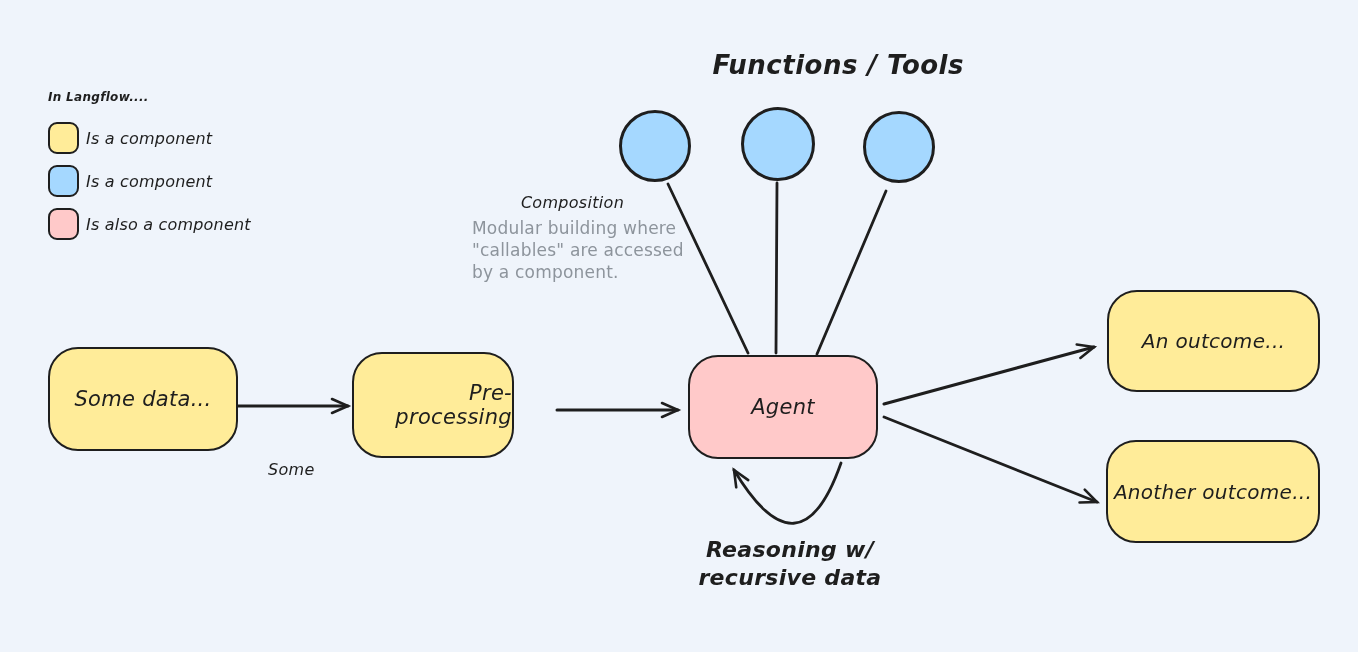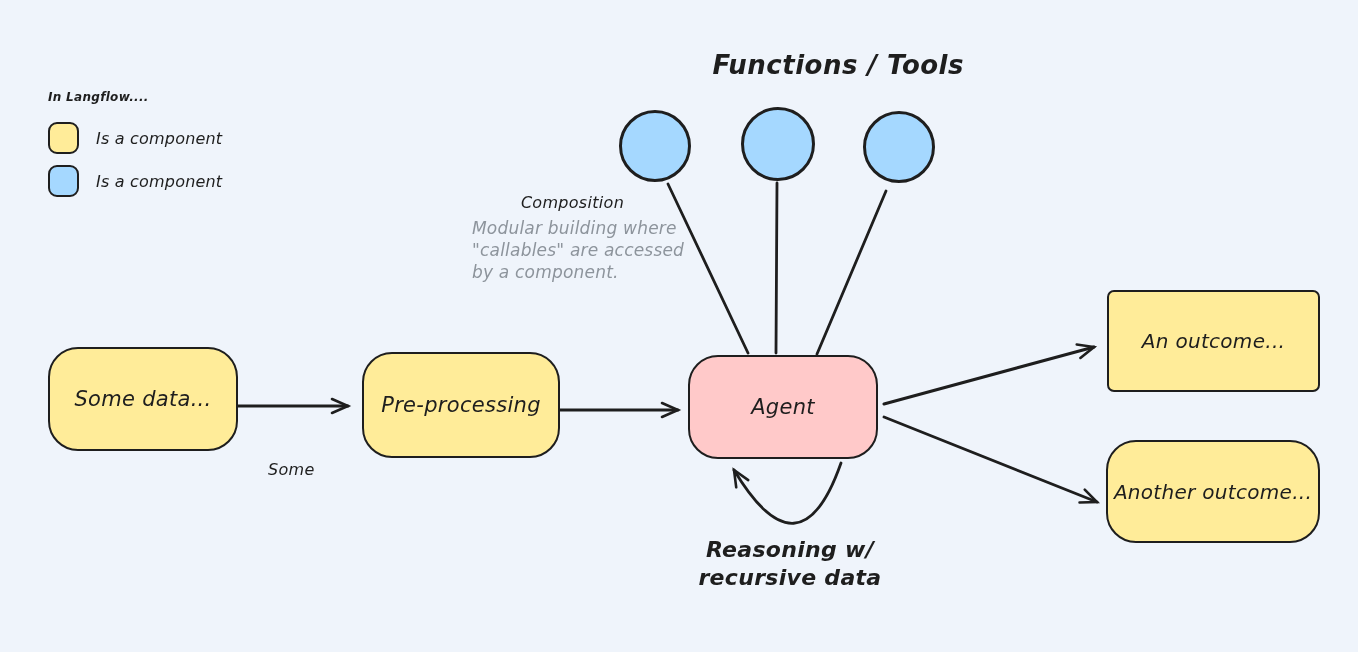--- a/index.html
+++ b/index.html
@@ -25,21 +25,21 @@
 
   
   .legend { position: absolute; left: 48px; top: 90px; }
   .legend-title {
     font-size: 12px;
     font-weight: 600;
     letter-spacing: 0.3px;
     margin-bottom: 18px;
     font-style: italic;
   }
-  .legend-row { display: flex; align-items: center; gap: 17px; margin-bottom: 11px; height: 32px; }
+  .legend-row { display: flex; align-items: center; gap: 7px; margin-bottom: 11px; height: 32px; }
   .swatch {
     width: 31px; height: 32px;
     border: 2.5px solid #1e1e1e;
     border-radius: 9px;
     display: inline-block;
     flex: 0 0 auto;
   }
   .legend-label { font-size: 16px; font-weight: 500; letter-spacing: 0.2px; font-style: italic; }
 
   
@@ -71,42 +71,41 @@
     display: flex;
     align-items: center;
     justify-content: center;
     font-size: 21px;
     font-weight: 500;
     letter-spacing: 0.3px;
     font-style: italic;
     text-align: center;
   }
   .node-some-data      { left: 48px;   top: 347px; width: 190px; height: 104px; text-align: right; }
-  .node-preprocessing  { left: 362px;  top: 352px; width: 198px; height: 106px; }
+  .node-preprocessing  { left: 352px;  top: 352px; width: 162px; height: 106px; text-align: right; }
   .node-agent          { left: 688px;  top: 355px; width: 190px; height: 104px; }
-  .node-outcome-1      { left: 1107px; top: 290px; width: 213px; height: 102px; font-size: 20px; border-radius: 7px; }
+  .node-outcome-1      { left: 1107px; top: 290px; width: 213px; height: 102px; font-size: 20px; }
   .node-outcome-2      { left: 1106px; top: 440px; width: 214px; height: 103px; font-size: 20px; }
 
   
   .anno-title {
     position: absolute;
     font-size: 16px;
     font-weight: 400;
     letter-spacing: 0.3px;
     font-style: italic;
   }
   .anno-body {
     position: absolute;
     font-size: 17px;
     line-height: 22px;
     font-weight: 500;
     color: #8d949c;
     white-space: pre-line;
     letter-spacing: 0.2px;
-    font-style: italic;
   }
   .composition-title { left: 470px; top: 193px; width: 205px; text-align: center; }
   .composition-body  { left: 472px; top: 217px; }
   .flow-title        { left: 268px; top: 460px; }
   .flow-body         { left: 192px; top: 485px; }
   .reasoning-label {
     position: absolute;
     left: 655px; top: 536px; width: 270px;
     text-align: center;
     font-size: 22px;
@@ -144,20 +143,24 @@
   <div class="legend">
     <div class="legend-title">In Langflow....</div>
     <div class="legend-row">
       <span class="swatch" style="background-color: rgb(255, 236, 153);"></span>
       <span class="legend-label">Is a component</span>
     </div>
     <div class="legend-row">
       <span class="swatch" style="background-color: rgb(165, 216, 255);"></span>
       <span class="legend-label">Is a component</span>
     </div>
+    <div class="legend-row">
+      <span class="swatch" style="background-color: rgb(255, 201, 201);"></span>
+      <span class="legend-label">Is also a component</span>
+    </div>
   </div>
 
   <div class="fn-title">Functions / Tools</div>
 
   <div class="tool-circle tool-1" style="background-color: rgb(165, 216, 255);"></div>
   <div class="tool-circle tool-2" style="background-color: rgb(165, 216, 255);"></div>
   <div class="tool-circle tool-3" style="background-color: rgb(165, 216, 255);"></div>
 
   <div class="node node-some-data" style="background-color: rgb(255, 236, 153);">
     <span>Some data...</span>

